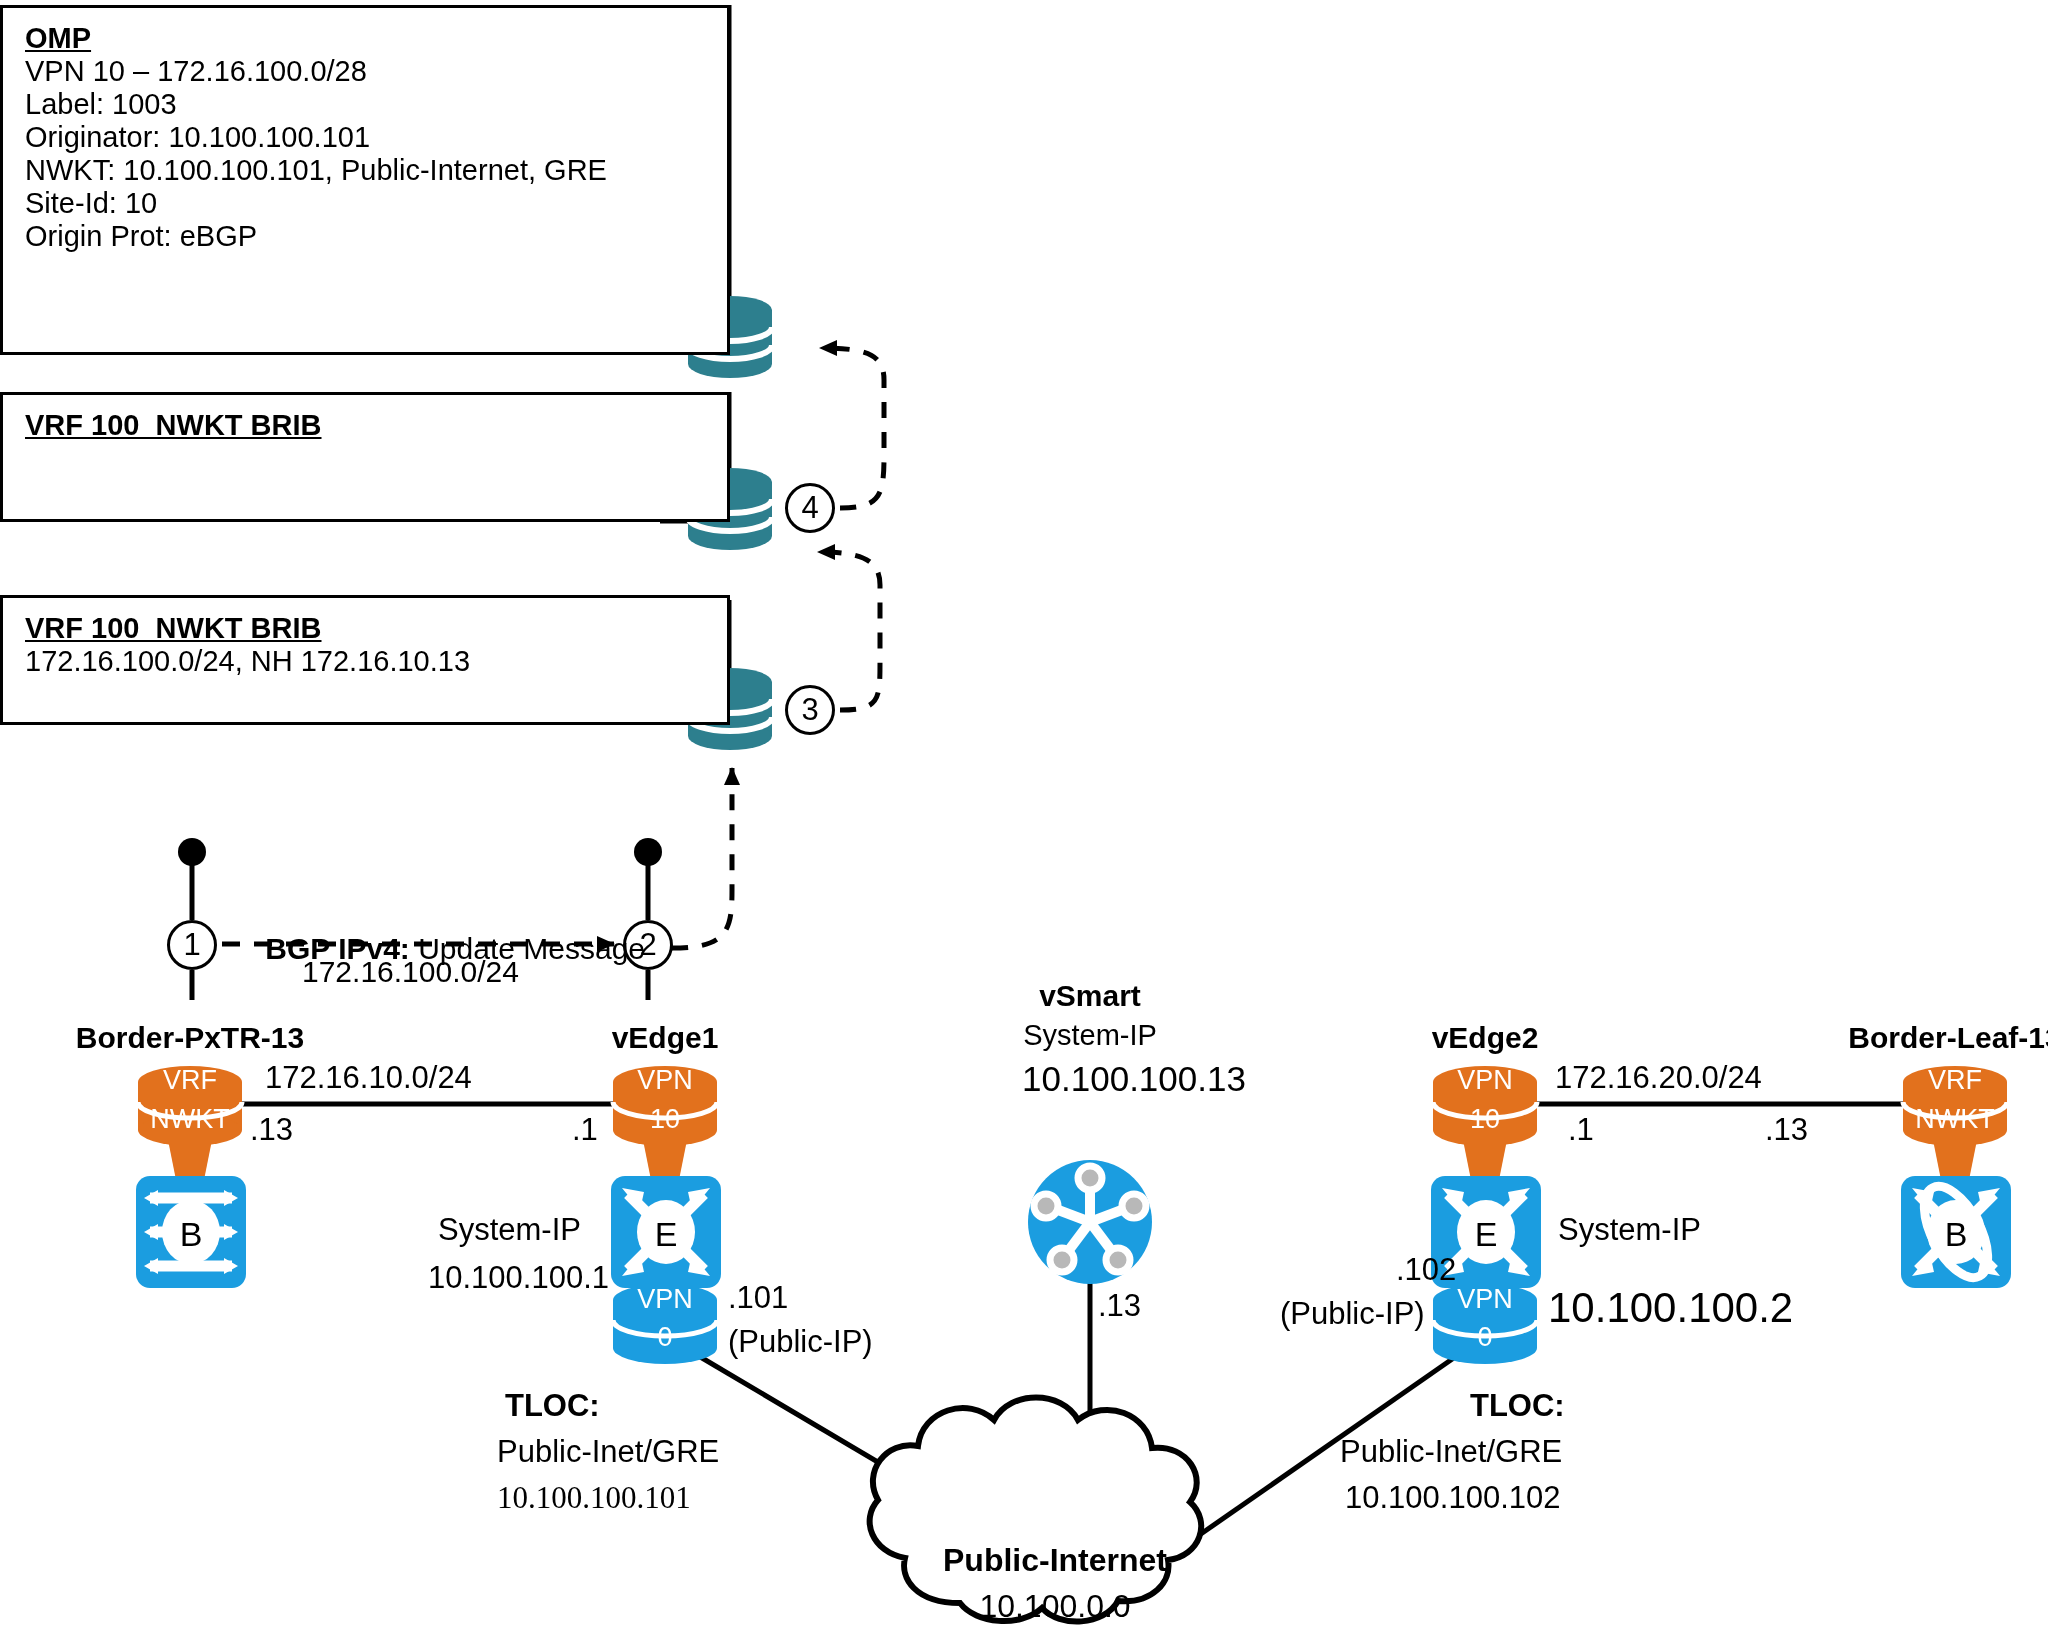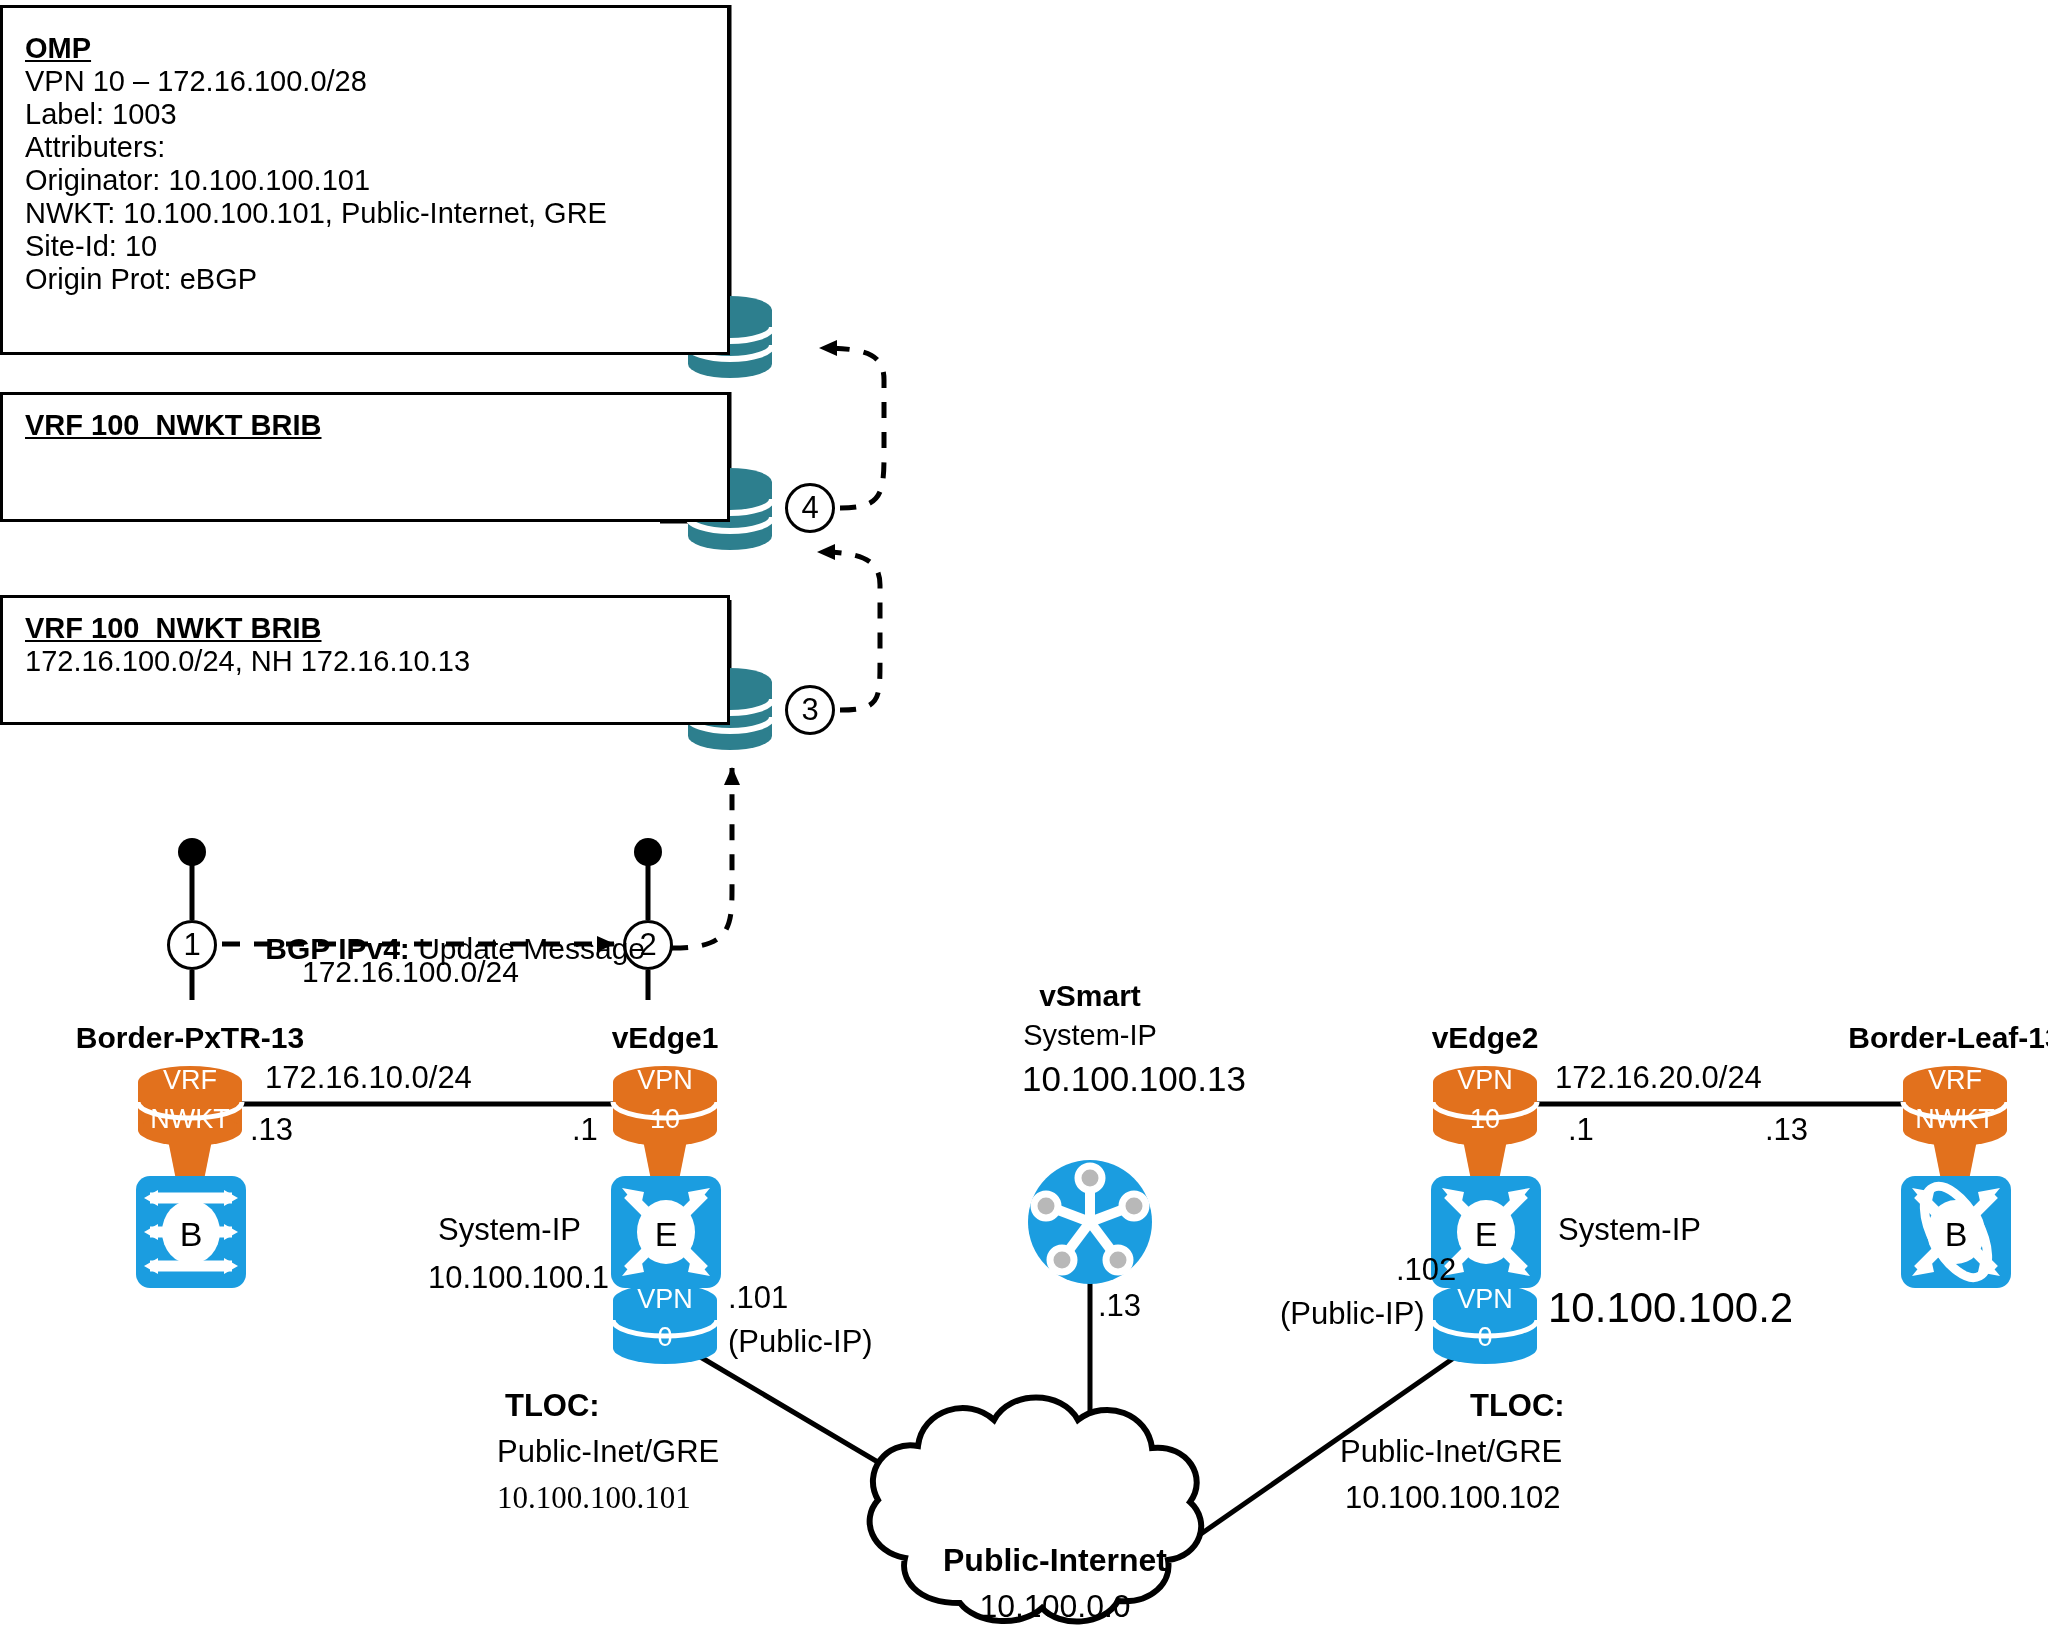--- a/index.html
+++ b/index.html
@@ -220,25 +220,24 @@
       <g fill="#B8B8B8" stroke="#fff" stroke-width="7">
         <circle cx="1090" cy="1178" r="12"></circle>
         <circle cx="1046" cy="1206" r="12"></circle>
         <circle cx="1134" cy="1206" r="12"></circle>
         <circle cx="1062" cy="1260" r="12"></circle>
         <circle cx="1118" cy="1260" r="12"></circle>
       </g>
     </g>
   </svg>
 
-  <div class="info-box" style="left:0;top:5px;width:730px;height:350px;padding:24px 22px;font-size:29px;">
+  <div class="info-box" style="left:0;top:5px;width:730px;height:350px;padding:14px 22px;font-size:29px;">
     <div class="bx-title">OMP</div>
     <div>VPN 10 – 172.16.100.0/28</div>
     <div>Label: 1003</div>
-    <div>Attributers:</div>
     <div>  Originator: 10.100.100.101</div>
     <div>  NWKT: 10.100.100.101, Public-Internet, GRE</div>
     <div>  Site-Id: 10</div>
     <div>  Origin Prot: eBGP</div>
   </div>
 
   <div class="info-box" style="left:0;top:392px;width:730px;height:130px;padding:14px 22px;font-size:29px;">
     <div class="bx-title">VRF 100_NWKT BRIB</div>
   </div>
 

